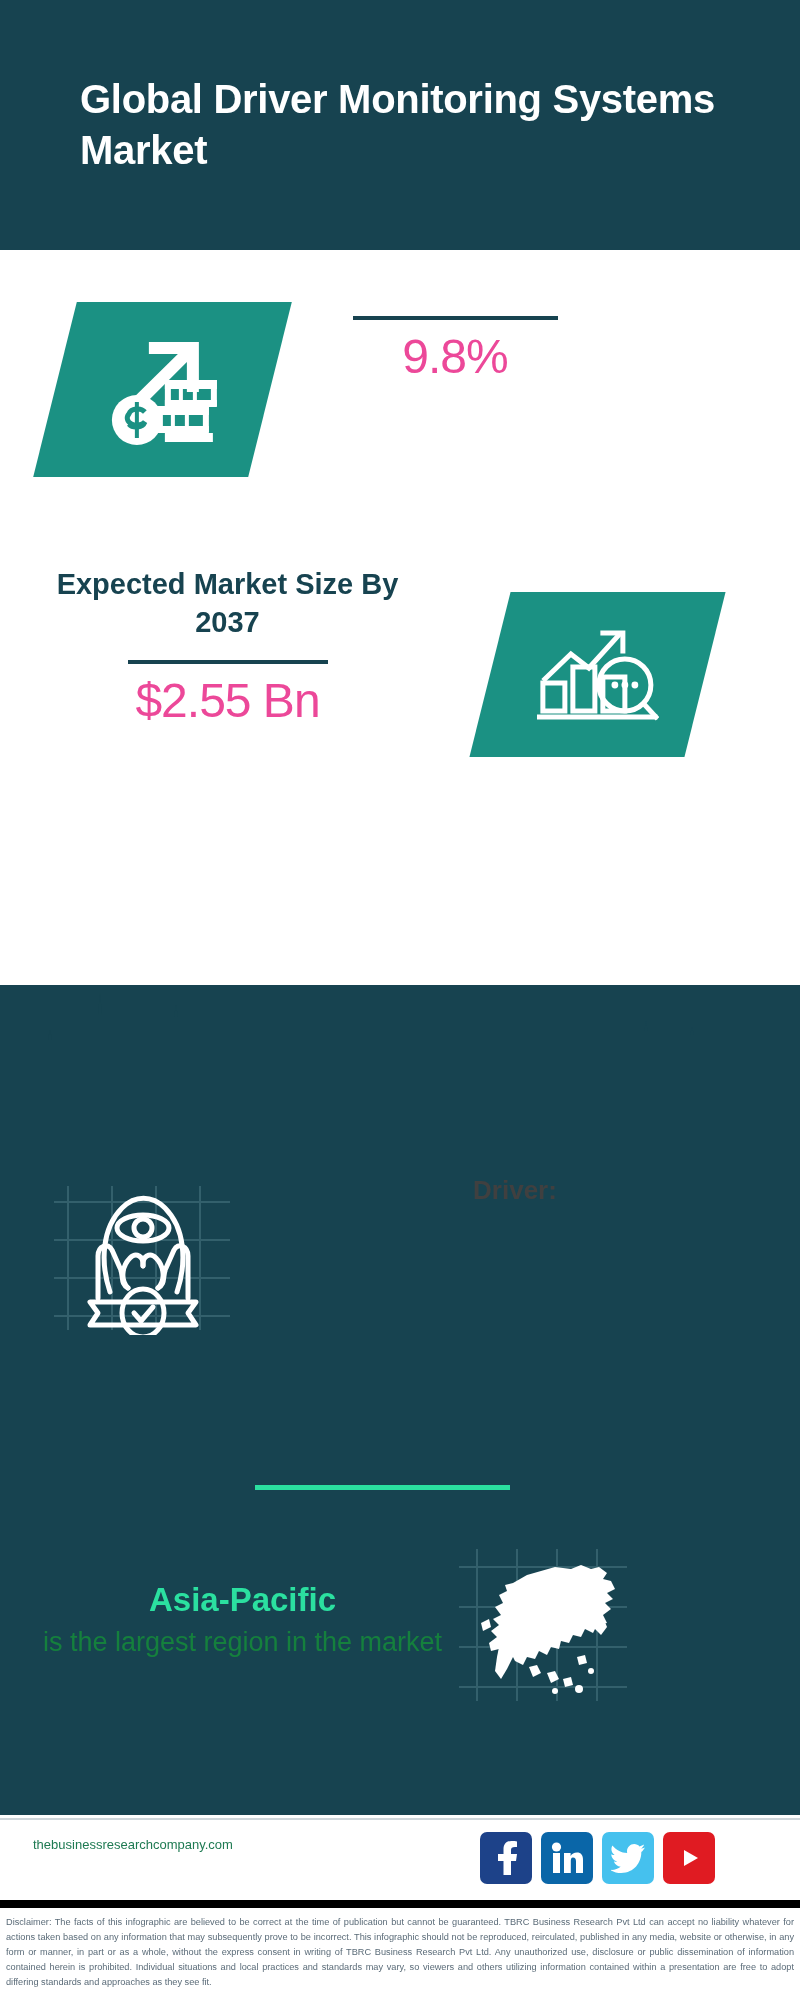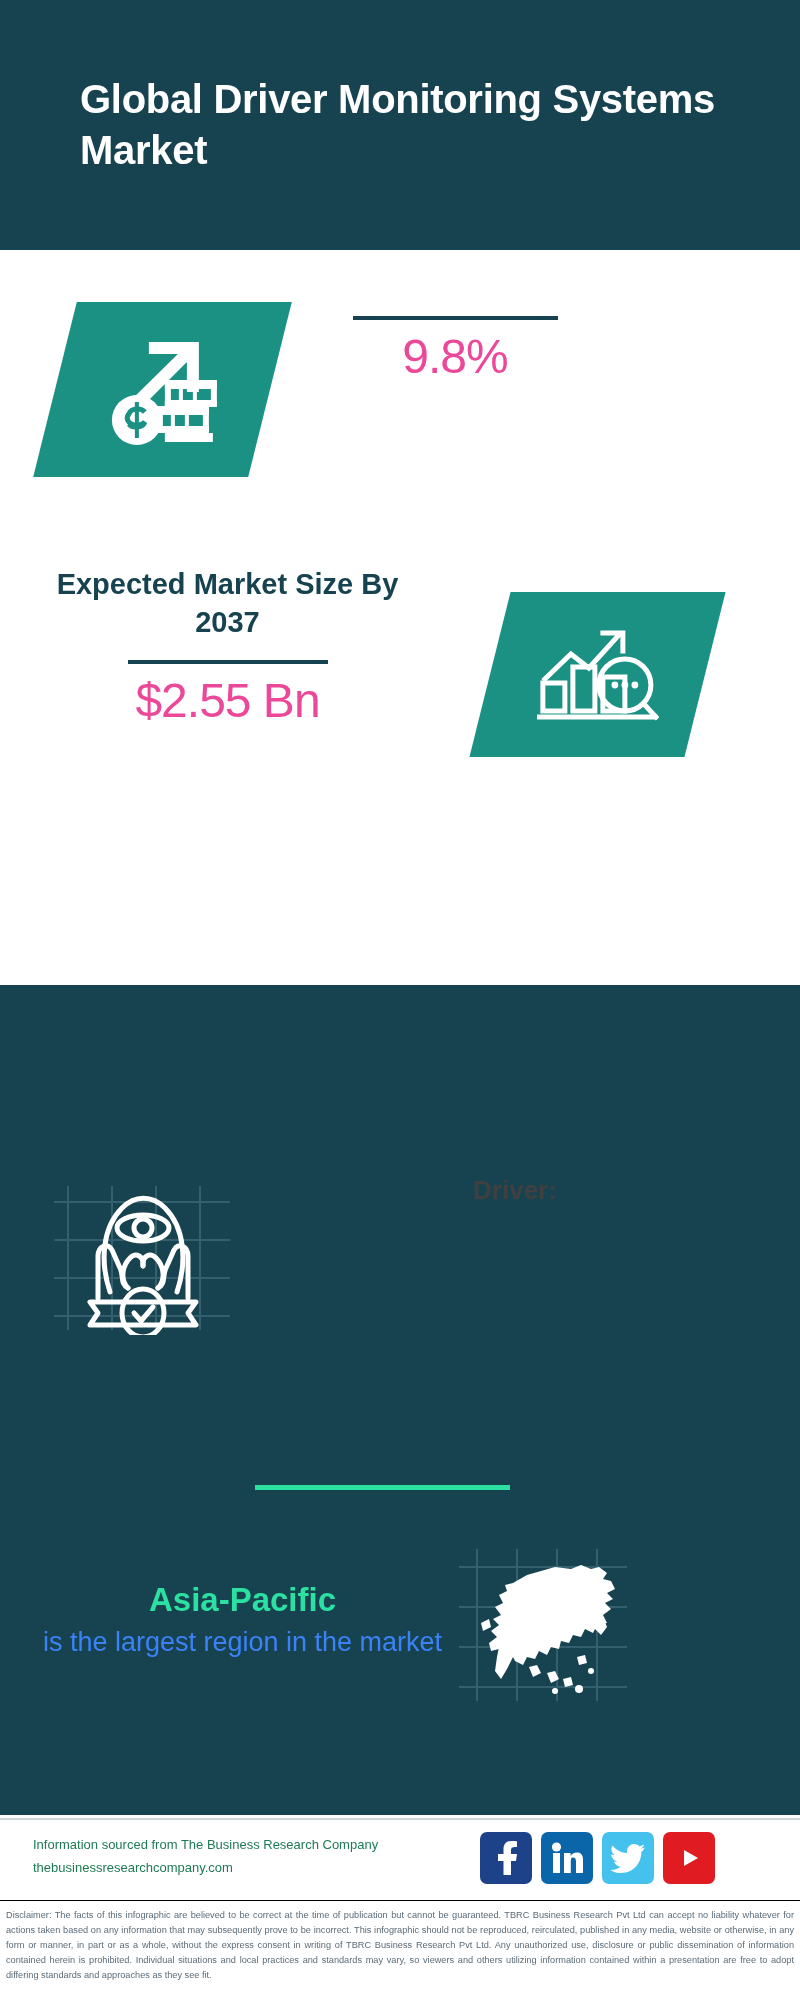--- a/index.html
+++ b/index.html
@@ -147,21 +147,21 @@
     text-align: center;
   }
   .region-name {
     color: #2BE0A0;
     font-size: 33px;
     font-weight: bold;
     line-height: 1.2;
     margin-bottom: 4px;
   }
   .region-sub {
-    color: #3b82f6;
+    color: #15803d;
     font-size: 27px;
     line-height: 1.35;
   }
   .region-map {
     position: absolute;
     left: 455px; top: 1545px;
     width: 175px; height: 160px;
   }
 
   
@@ -195,21 +195,21 @@
     align-items: center;
     justify-content: center;
   }
 
   
   .disclaimer {
     position: absolute;
     left: 0; top: 1900px;
     width: 800px; height: 100px;
     background: #ffffff;
-    border-top: 1px solid #000000;
+    border-top: 8px solid #000000;
     padding: 7px 6px 0 6px;
   }
   .disclaimer-text {
     color: #5a6b78;
     font-size: 9.2px;
     line-height: 1.62;
     text-align: justify;
   }
 </style>
 </head>
@@ -344,21 +344,20 @@
       <path d="M122,112 L130,110 L132,118 L124,120 Z"></path>
       <path d="M26,78 L34,74 L36,82 L28,86 Z"></path>
       <circle cx="124" cy="144" r="4"></circle>
       <circle cx="136" cy="126" r="3"></circle>
       <circle cx="100" cy="146" r="3"></circle>
     </g>
   </svg>
 
   <div class="footer">
     <div class="footer-text">
-      <div class="footer-line">Information sourced from The Business Research Company</div>
       <div class="footer-line">thebusinessresearchcompany.com</div>
     </div>
     <div class="social-row">
       <div class="social" style="background:#1D4289">
         <svg width="30" height="34" viewBox="0 0 30 34">
             <path fill="#fff" d="M20,34 L20,20 L25,20 L26,13 L20,13 L20,9 C20,7 21,6 24,6 L26,6 L26,0.4 C25,0.2 22.5,0 20.5,0 C15.5,0 12.5,3 12.5,8.5 L12.5,13 L7,13 L7,20 L12.5,20 L12.5,34 Z"></path>
           </svg>
       </div>
       <div class="social" style="background:#0A66A8">
         <svg width="32" height="32" viewBox="0 0 32 32">

